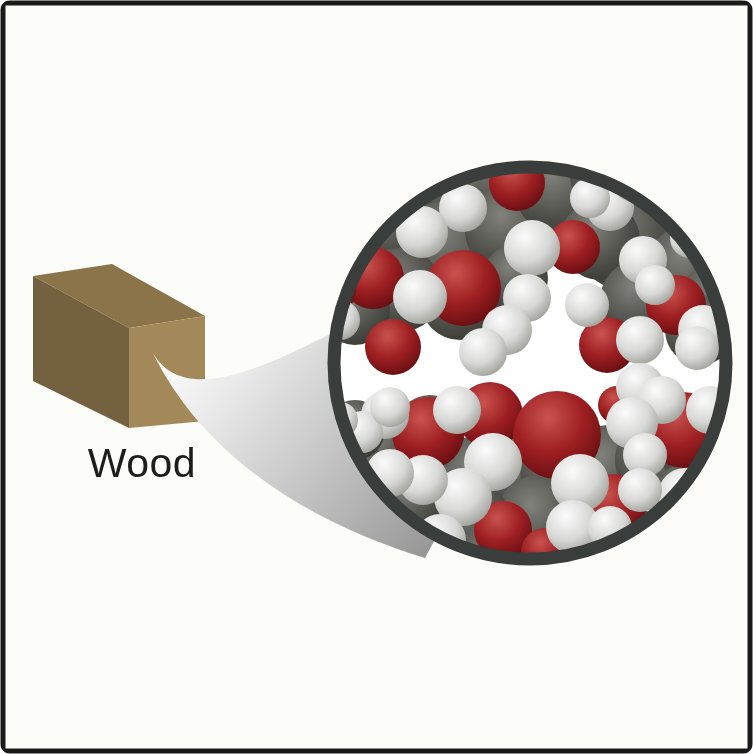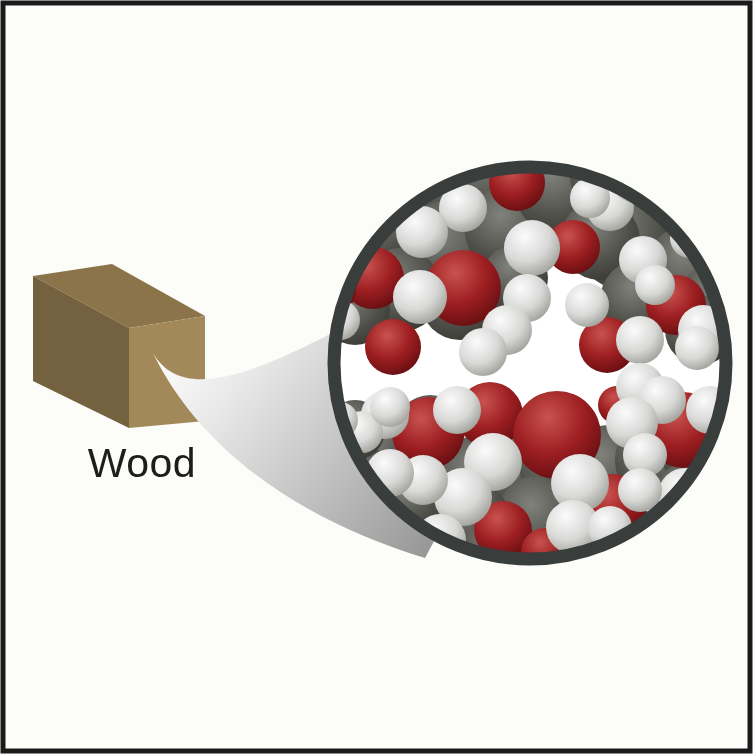--- a/index.html
+++ b/index.html
@@ -1,17 +1,17 @@
 <!DOCTYPE html>
 <html><head>
 <meta charset="utf-8">
 <style>
   html,body{margin:0;padding:0;background:#ffffff;}
   .stage{position:relative;width:753px;height:754px;overflow:hidden;
-         font-family:"Liberation Sans", sans-serif;}
+         font-family:"Liberation Sans", sans-serif;border-radius:11px;}
   svg{display:block;}
   .wood-label{font-family:"Liberation Sans", sans-serif;font-size:41px;letter-spacing:0.5px;}
 </style>
 </head>
 <body>
 
 <div class="stage">
   <svg width="753" height="754" viewBox="0 0 753 754">
     <defs>
       <linearGradient id="funnelGrad" gradientUnits="userSpaceOnUse" x1="160" y1="340" x2="430" y2="560">

